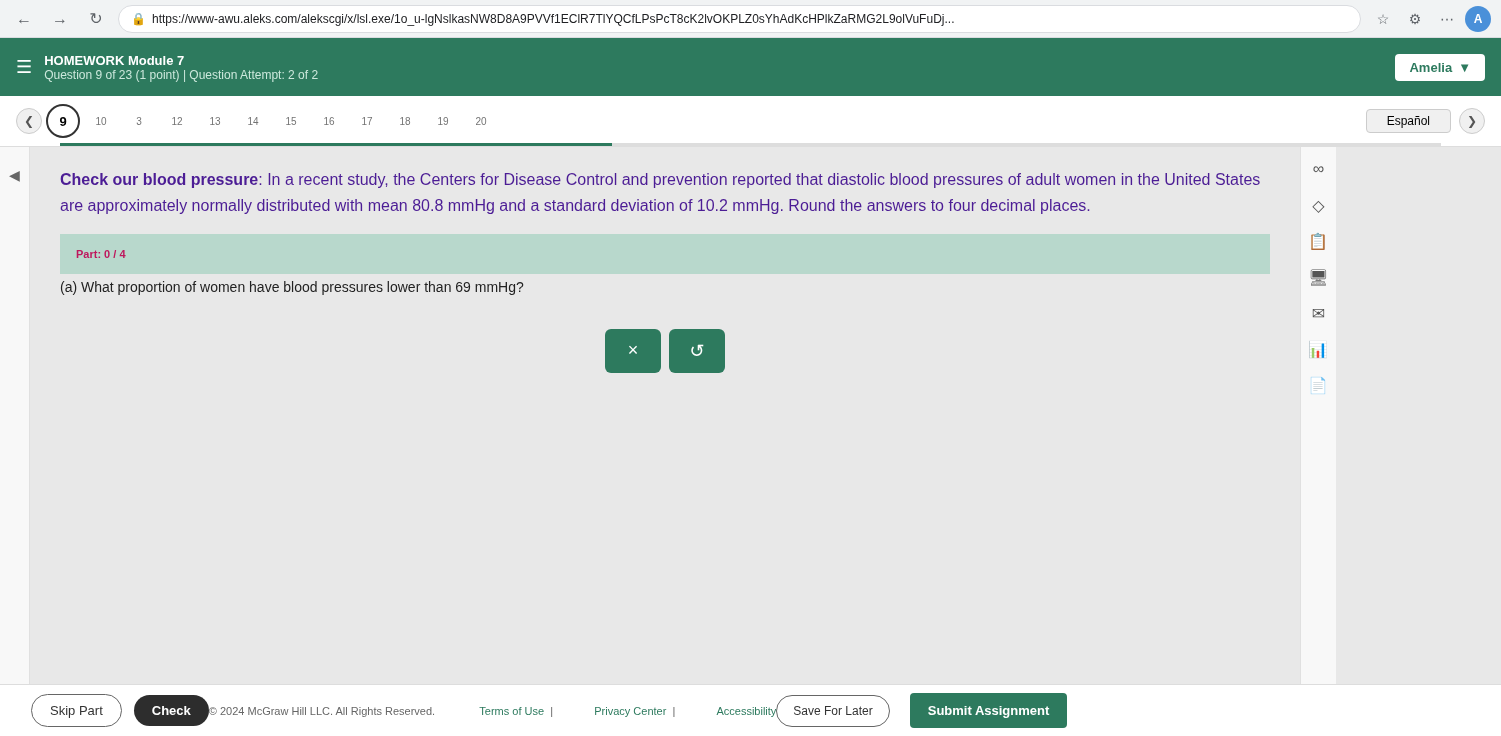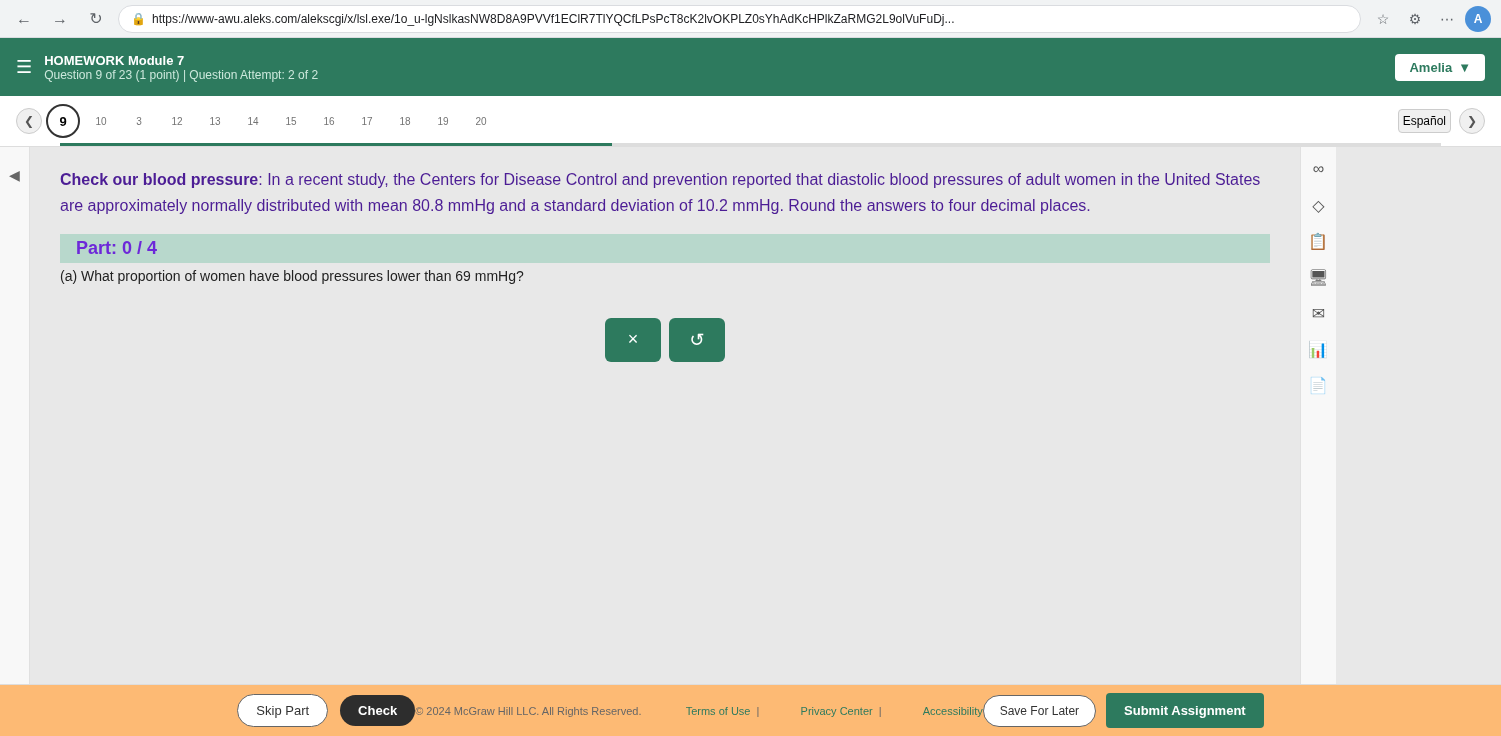--- a/index.html
+++ b/index.html
@@ -158,21 +158,21 @@
       min-width: 34px; height: 34px;
       display: flex; align-items: center; justify-content: center;
       font-size: 10px;
       color: #737373;
       cursor: pointer;
     }
     .espanol-btn {
       background: #f0f0f0;
       border: 1px solid #ccc;
       border-radius: 4px;
-      padding: 4px 4px;
+      padding: 4px 20px;
       font-size: 12px;
       cursor: pointer;
       margin-left: auto;
     }
     .progress-line-container {
       position: absolute;
       bottom: 0;
       left: 60px;
       right: 60px;
       height: 3px;
@@ -215,24 +215,24 @@
       color: #4c1d95;
       margin-bottom: 16px;
     }
     .problem-text strong {
       font-weight: bold;
     }
 
     
     .part-header {
       background: #b8d8cc;
-      padding: 4px 16px;
-      font-size: 18px;
-      font-weight: bold;
-      color: #6d28d9;
+      padding: 14px 16px;
+      font-size: 11px;
+      font-weight: bold;
+      color: #be185d;
       margin-bottom: 2px;
     }
     .part-subheader {
       background: #d4e8df;
       padding: 8px 16px;
       font-size: 13px;
       color: #333;
       margin-bottom: 16px;
     }
 
@@ -298,26 +298,26 @@
       width: 28px; height: 28px;
       display: flex; align-items: center; justify-content: center;
       cursor: pointer;
       color: #555;
       font-size: 16px;
       border-radius: 4px;
     }
 
     
     .footer-bar {
-      background: #fdba74;
+      background: #ffffff;
       border-top: 1px solid #ddd;
       padding: 8px 31px;
       display: flex;
       align-items: center;
-      justify-content: center;
+      justify-content: flex-start;
       min-height: 50px;
     }
     .footer-left {
       display: flex;
       gap: 12px;
       align-items: center;
     }
     .btn-skip {
       background: white;
       border: 1.5px solid #666;
@@ -342,21 +342,21 @@
       color: #666;
       text-align: center;
     }
     .footer-center a {
       color: #2d7a5e;
       text-decoration: none;
       margin-left: 35px;
     }
     .footer-right {
       display: flex;
-      gap: 10px;
+      gap: 20px;
       align-items: center;
     }
     .btn-save-later {
       background: white;
       border: 1.5px solid #666;
       border-radius: 20px;
       padding: 8px 16px;
       font-size: 12px;
       cursor: pointer;
       color: #333;

